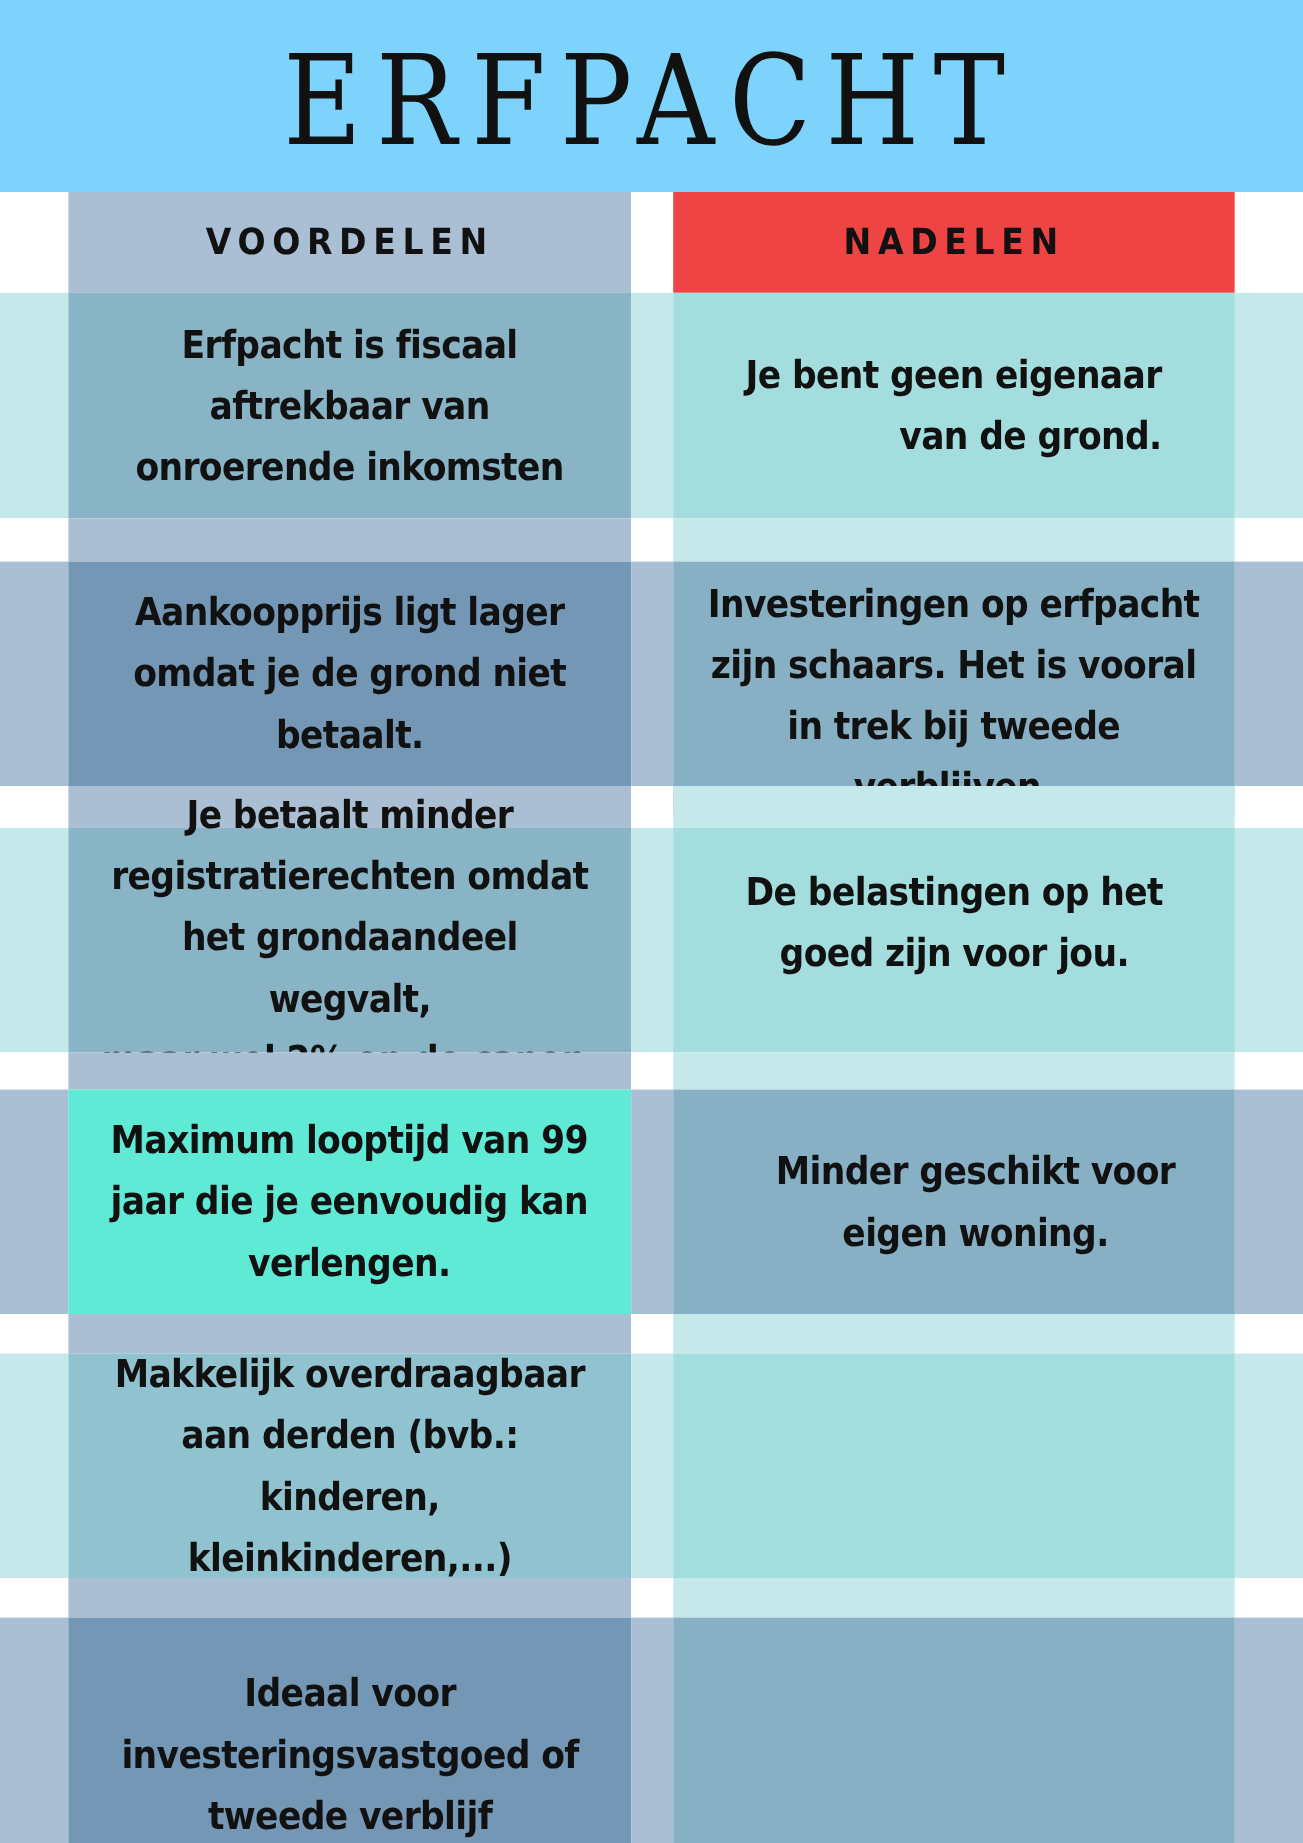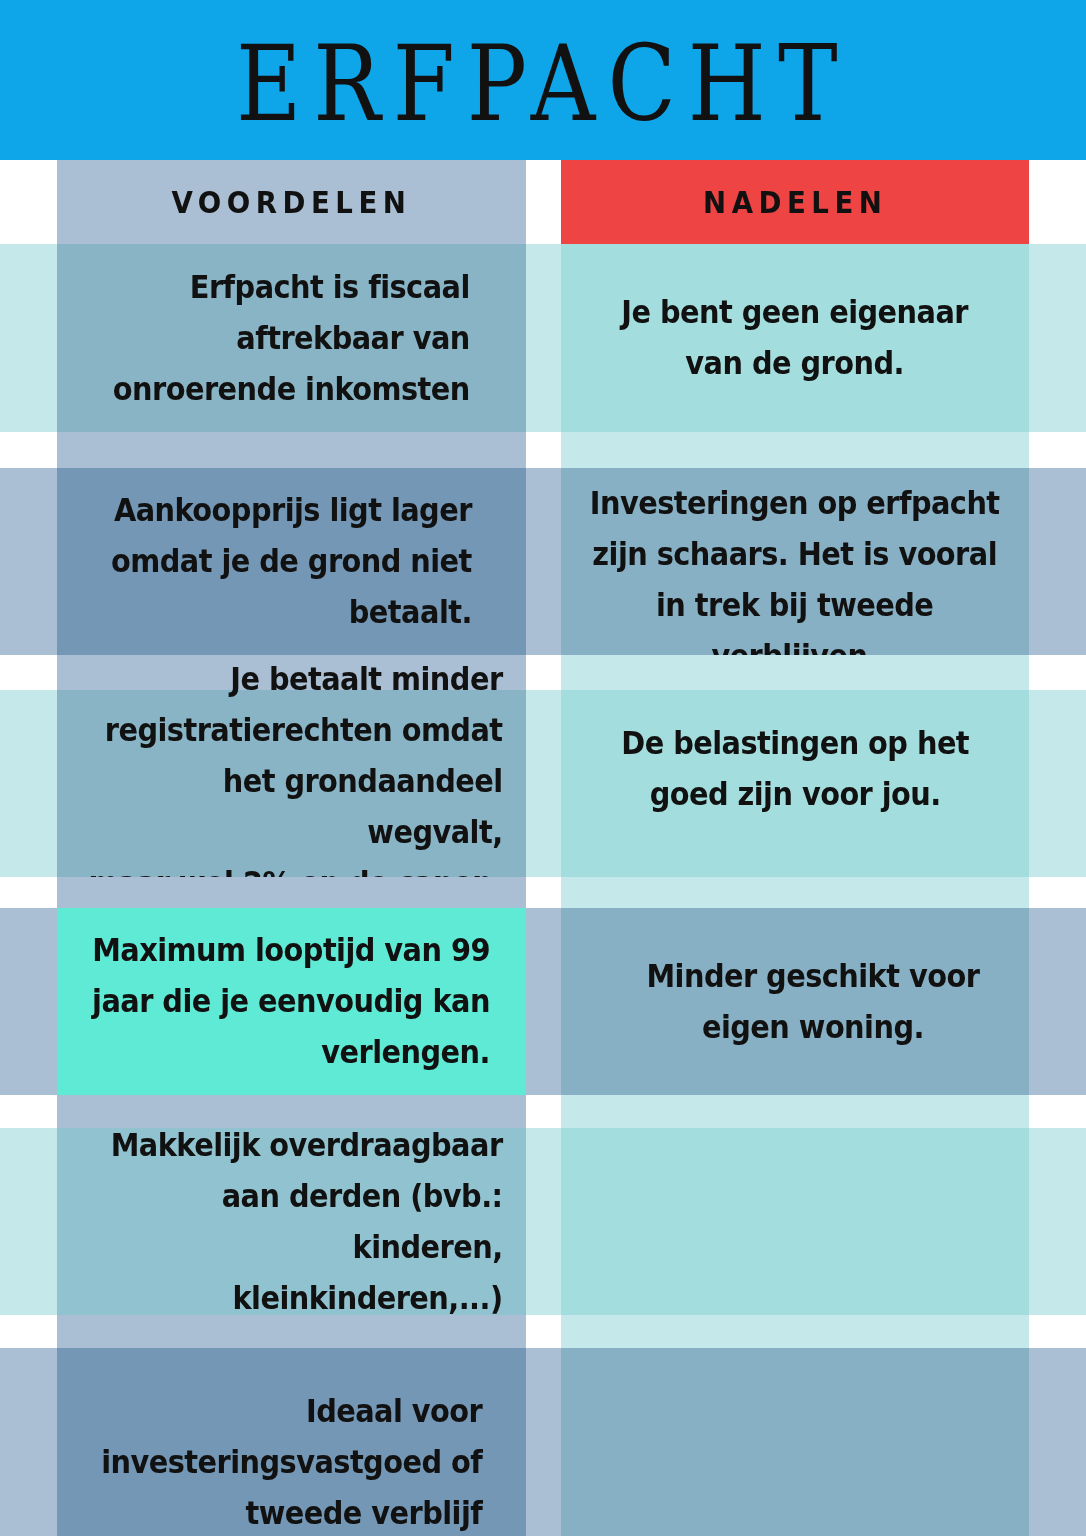--- a/index.html
+++ b/index.html
@@ -2,28 +2,28 @@
 <html><head>
   <meta charset="utf-8">
   <style>
     * { box-sizing: border-box; margin: 0; padding: 0; }
     html, body { width: 1086px; height: 1536px; overflow: hidden; background: #ffffff; }
     body { position: relative; font-family: "Liberation Sans", sans-serif; color: #111111; }
 
     .band { position: absolute; left: 0; width: 1086px; }
     .cell { position: absolute; display: flex; align-items: center; justify-content: center; text-align: center; }
 
-    .title-band { top: 0; height: 160px; background: #0ea5e9; display: flex; align-items: center; justify-content: center; text-align: right; }
+    .title-band { top: 0; height: 160px; background: #7dd3fc; display: flex; align-items: center; justify-content: center; text-align: right; }
     .title {
       font-family: "DejaVu Serif", serif;
       font-size: 104px; font-weight: 400; letter-spacing: 14px; color: #111111;
       transform: scaleX(0.86); margin-top: 8px;
     }
 
-    .col-left { left: 57px; width: 469px; text-align: right; }
+    .col-left { left: 57px; width: 469px; }
     .col-right { left: 561px; width: 468px; }
     .gut-l { left: 0; width: 57px; }
     .gut-m { left: 526px; width: 35px; }
     .gut-r { left: 1029px; width: 57px; }
 
     .header-label {
       font-family: "DejaVu Sans", sans-serif; font-weight: 700; font-size: 30px;
       letter-spacing: 6px; transform: scaleX(0.92);
     }
     .txt {
@@ -48,21 +48,21 @@
 </div>
 <div class="cell gut-r" style="top:160px;height:84px;background:#FFFFFF;"></div>
 
 <div class="cell gut-l" style="top:244px;height:188px;background:#C5E9EA;"></div>
 <div class="cell col-left" style="top:244px;height:188px;background:#88B4C5;">
   <span class="txt">Erfpacht is fiscaal
 aftrekbaar van
 onroerende inkomsten</span>
 </div>
 <div class="cell gut-m" style="top:244px;height:188px;background:#C5E9EA;"></div>
-<div class="cell col-right" style="top:244px;height:188px;background:#A3DDDD;">
+<div class="cell col-right" style="top:244px;height:188px;background:#A3DDDD;text-align:right;">
   <span class="txt">Je bent geen eigenaar
 van de grond.</span>
 </div>
 <div class="cell gut-r" style="top:244px;height:188px;background:#C5E9EA;"></div>
 
 <div class="cell gut-l" style="top:432px;height:36px;background:#FFFFFF;"></div>
 <div class="cell col-left" style="top:432px;height:36px;background:#AABFD3;"></div>
 <div class="cell gut-m" style="top:432px;height:36px;background:#FFFFFF;"></div>
 <div class="cell col-right" style="top:432px;height:36px;background:#C5E9EA;"></div>
 <div class="cell gut-r" style="top:432px;height:36px;background:#FFFFFF;"></div>

